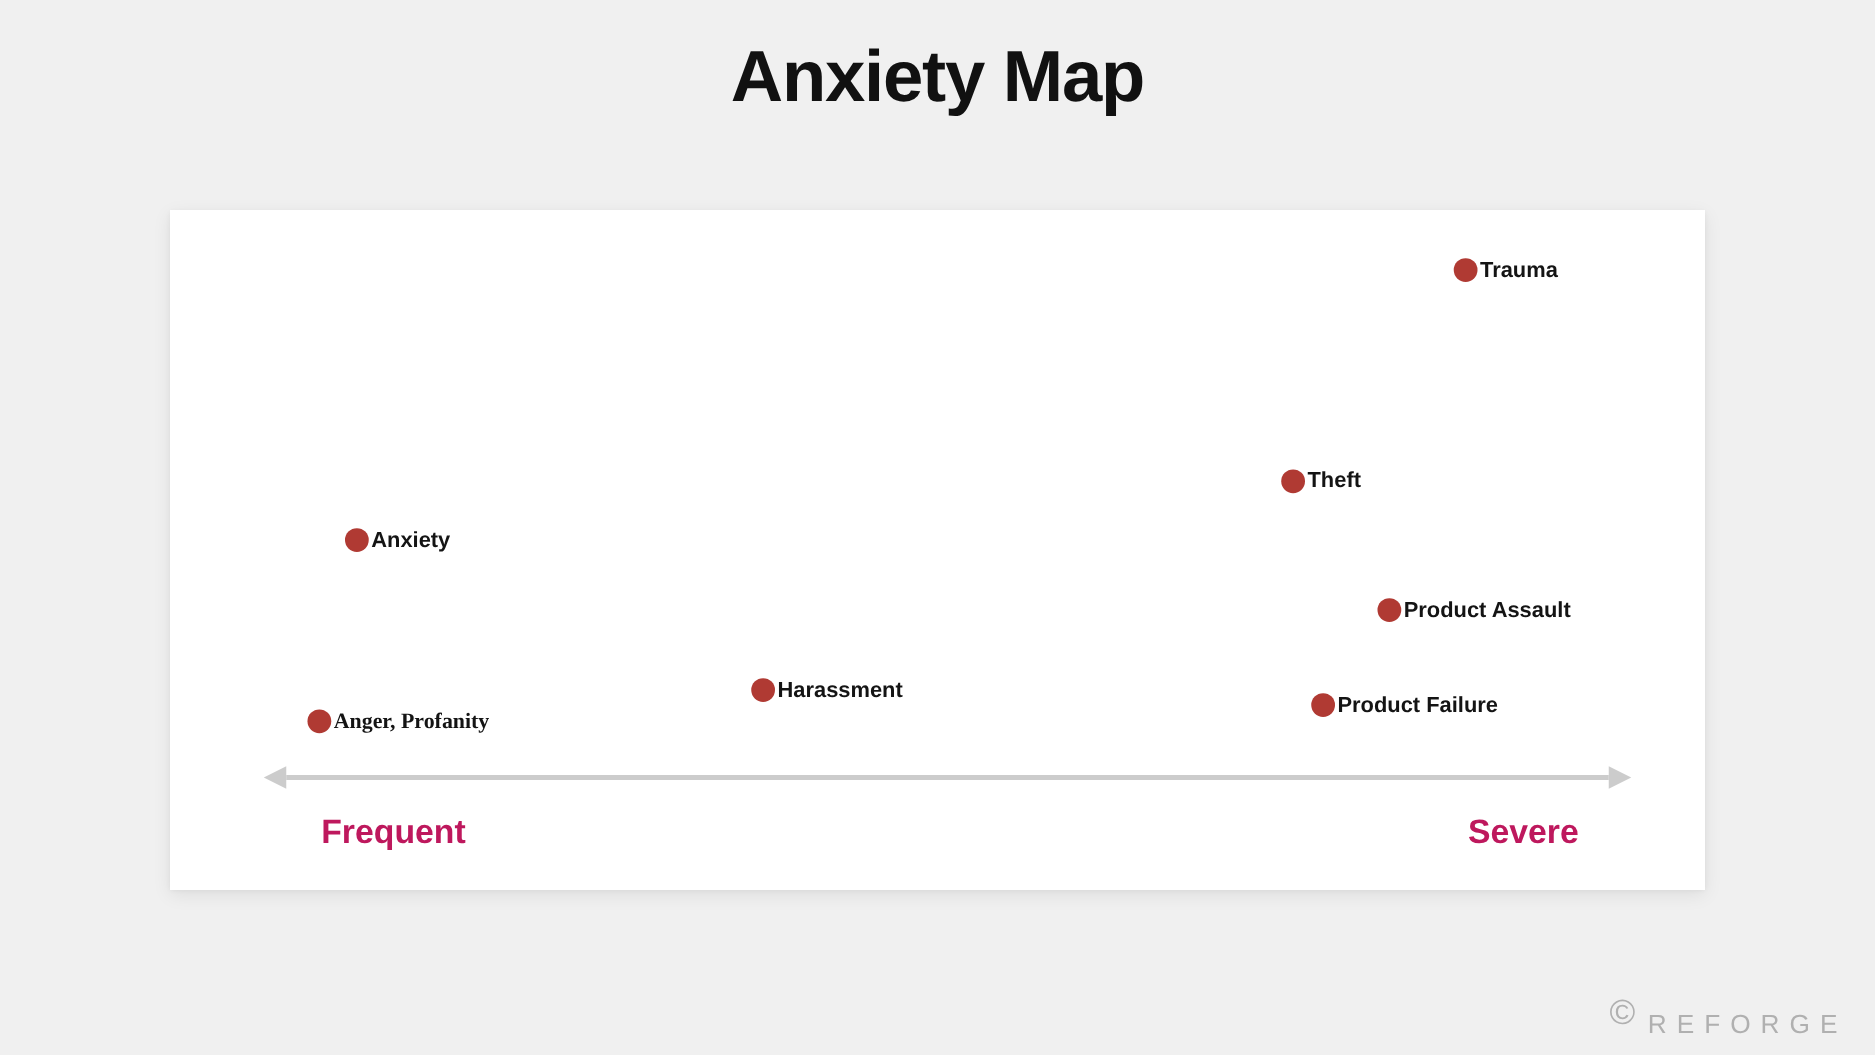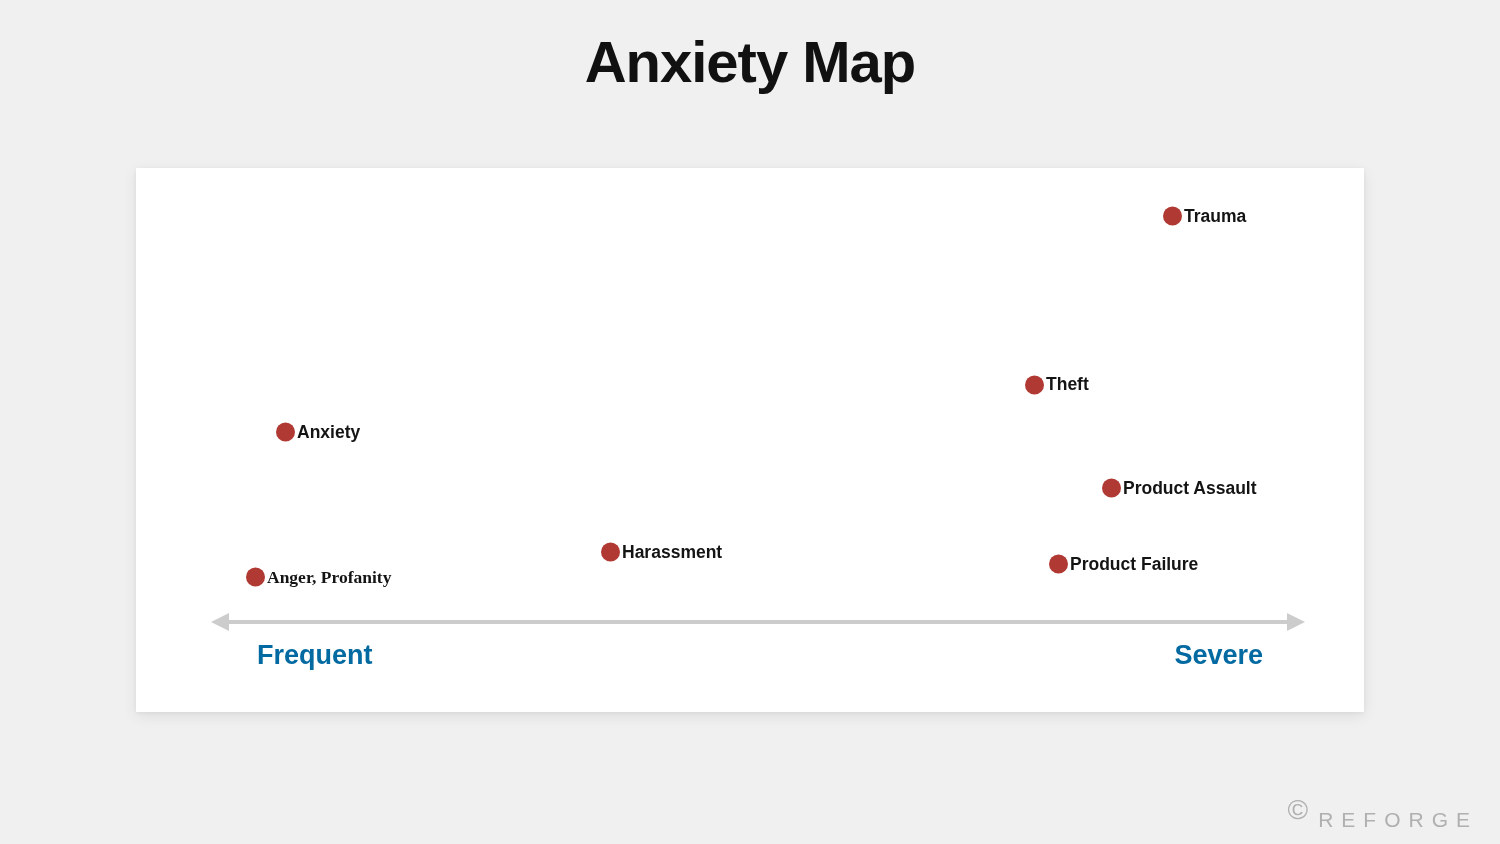--- a/index.html
+++ b/index.html
@@ -74,24 +74,24 @@
   }
   .arrow.left  { border-right: 18px solid #cccccc; }
   .arrow.right { border-left: 18px solid #cccccc; }
   .axis-line {
     flex: 1;
     height: 4px;
     background: #cccccc;
   }
   .axis-label {
     position: absolute;
-    top: 472px;
+    top: 482px;
     font-size: 27px;
     font-weight: 700;
-    color: #0369a1;
+    color: #be185d;
   }
   .axis-label.left  { left: 121px; }
   .axis-label.right { right: 101px; margin-left: 44px; }
   .watermark {
     position: absolute;
     right: 22px;
     bottom: 12px;
     color: #b0b0b0;
     display: flex;
     align-items: center;

